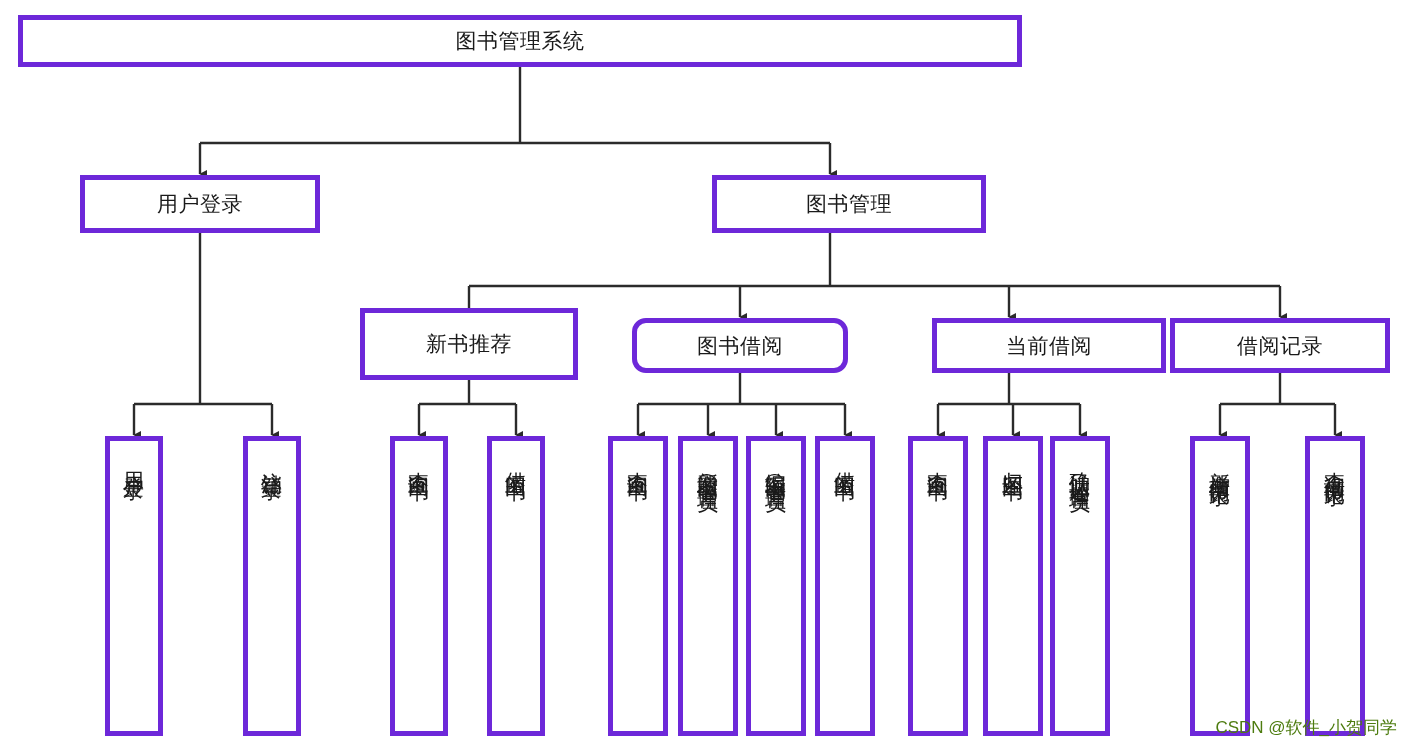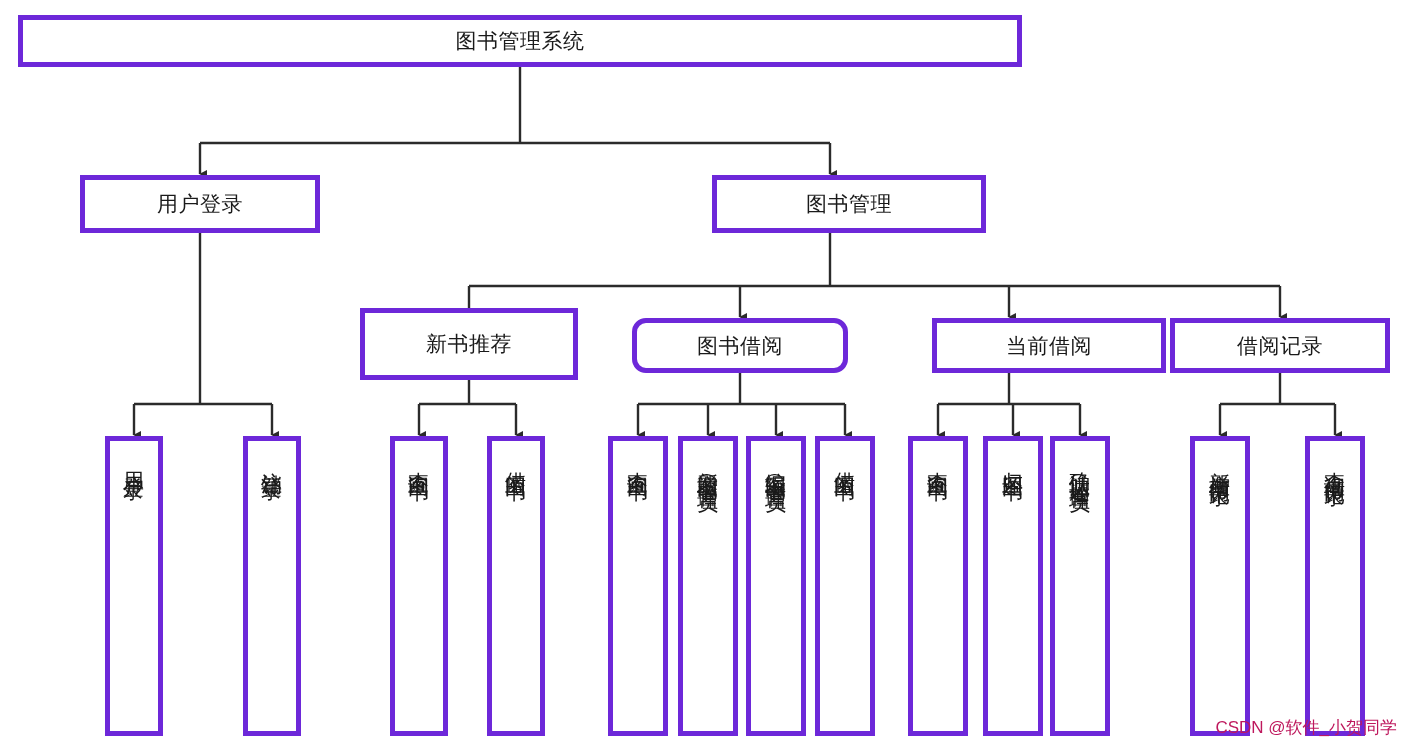--- a/index.html
+++ b/index.html
@@ -52,21 +52,21 @@
     text-orientation: upright;
     letter-spacing: 3px;
     line-height: 1;
     white-space: nowrap;
   }
   .watermark {
     position: absolute;
     right: 8px;
     bottom: 8px;
     font-size: 17px;
-    color: #be185d;
+    color: #4d7c0f;
     z-index: 5;
     white-space: nowrap;
     font-family: "Liberation Sans", "DejaVu Sans", sans-serif;
   }
 </style>
 </head>
 <body>
 
 <div id="canvas">
   <svg id="edges" viewBox="0 0 1405 747" xmlns="http://www.w3.org/2000/svg">

